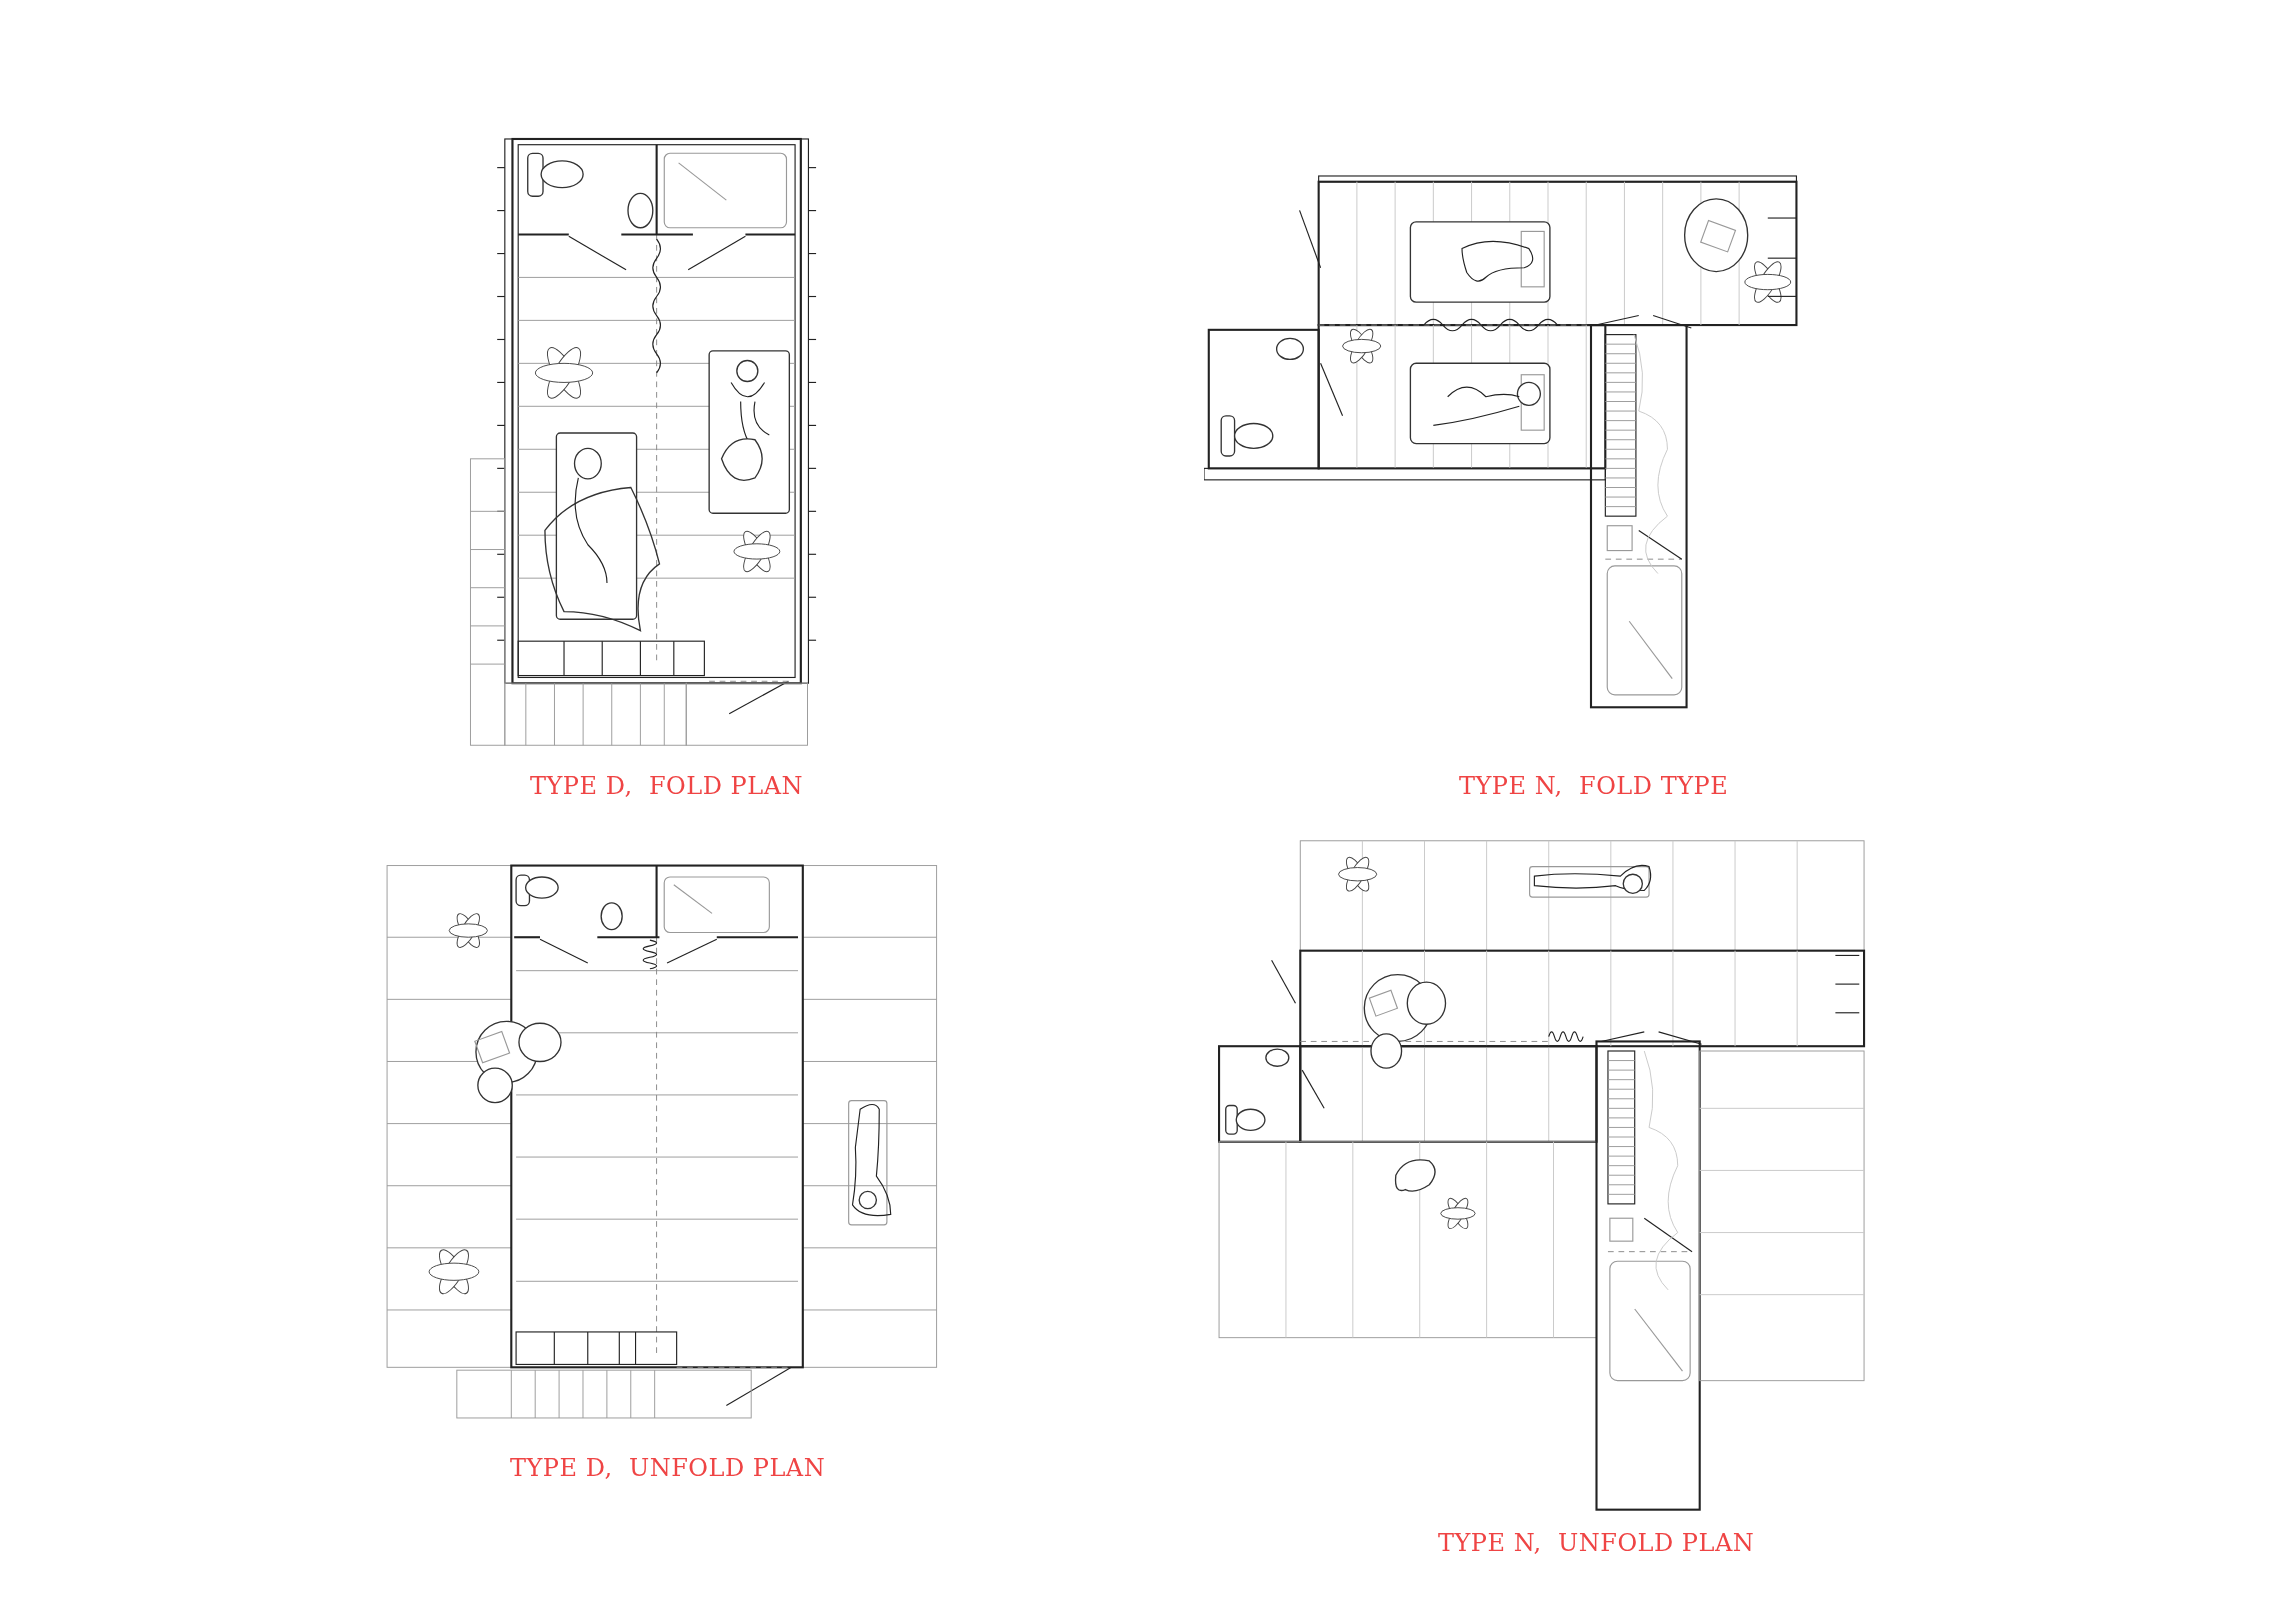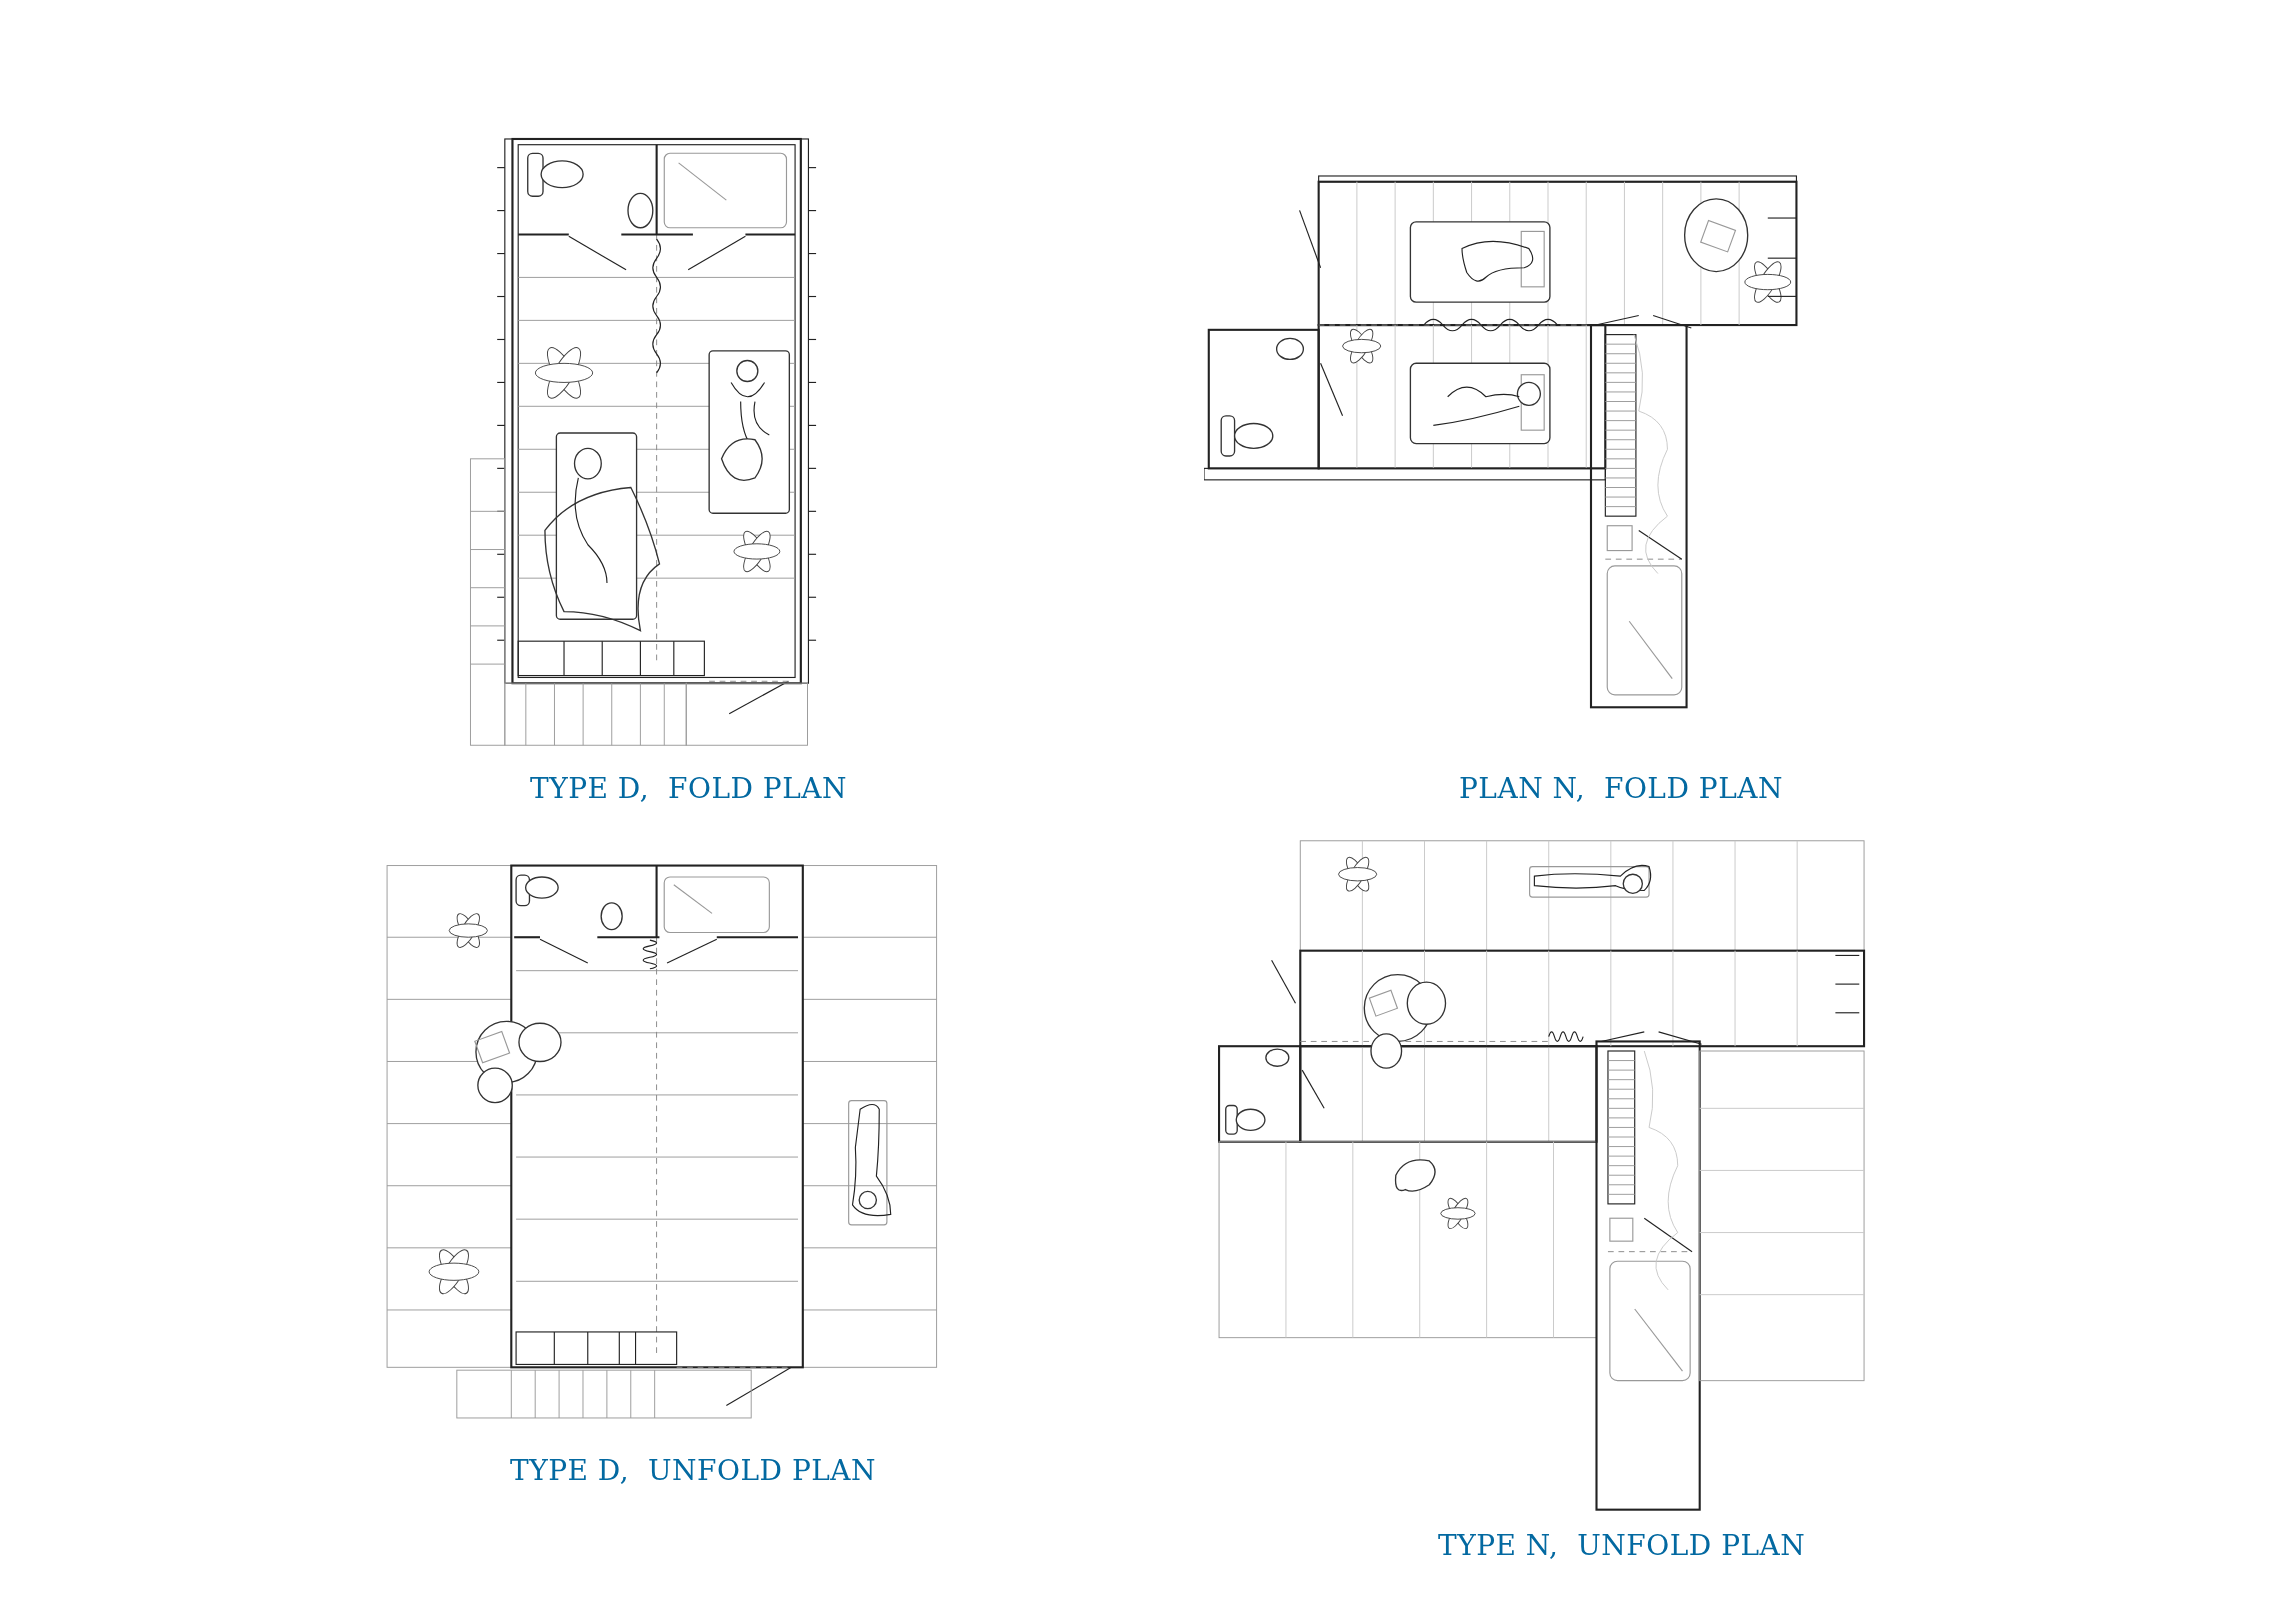--- a/index.html
+++ b/index.html
@@ -2,23 +2,23 @@
 <html><head>
 <meta charset="utf-8">
 <style>
   html, body { margin: 0; padding: 0; background: #ffffff; }
   body { width: 2294px; height: 1623px; position: relative; overflow: hidden; font-family: "DejaVu Serif", serif; }
   .plan { position: absolute; }
   .plan svg { display: block; }
   .caption {
     position: absolute;
     font-family: "DejaVu Serif", serif;
-    font-size: 28px;
+    font-size: 24px;
     letter-spacing: 0.5px;
-    color: #0369a1;
+    color: #ef4444;
     white-space: pre;
     font-weight: normal;
   }
   svg .w { stroke: #222; stroke-width: 2.2; fill: none; }
   svg .wt { stroke: #222; stroke-width: 1.2; fill: none; }
   svg .g { stroke: #9a9a9a; stroke-width: 1; fill: none; }
   svg .gl { stroke: #c8c8c8; stroke-width: 1; fill: none; }
   svg .dash { stroke: #888; stroke-width: 1; fill: none; stroke-dasharray: 6 5; }
   svg .fx { stroke: #333; stroke-width: 1.4; fill: #fff; }
   svg .fxl { stroke: #999; stroke-width: 1.2; fill: none; }
@@ -257,21 +257,21 @@
     <g>
       <rect class="fxl" x="422" y="412" width="78" height="135" rx="8"></rect>
       <line class="fxl" x1="445" y1="470" x2="490" y2="530"></line>
     </g>
     <path class="gl" d="M450 170 q15 40 5 80 q30 10 30 40 q-20 40 0 70 q-40 30 -10 60"></path>
 
     <line class="wt" x1="410" y1="160" x2="455" y2="150"></line>
     <line class="wt" x1="470" y1="150" x2="510" y2="163"></line>
   </svg>
 </div>
-<div class="caption" style="left:1459px; top:772px;">PLAN N,  FOLD PLAN</div>
+<div class="caption" style="left:1459px; top:772px;">TYPE N,  FOLD TYPE</div>
 
 <div class="plan" style="left:382px; top:856px;">
   <svg width="574" height="669" viewBox="0 0 600 700">
 
     <rect class="g" x="5" y="10" width="130" height="525"></rect>
     <rect class="g" x="440" y="10" width="140" height="525"></rect>
     <g class="g">
       <line x1="5" y1="85" x2="135" y2="85"></line>
         <line x1="5" y1="150" x2="135" y2="150"></line>
       <line x1="5" y1="215" x2="135" y2="215"></line>

